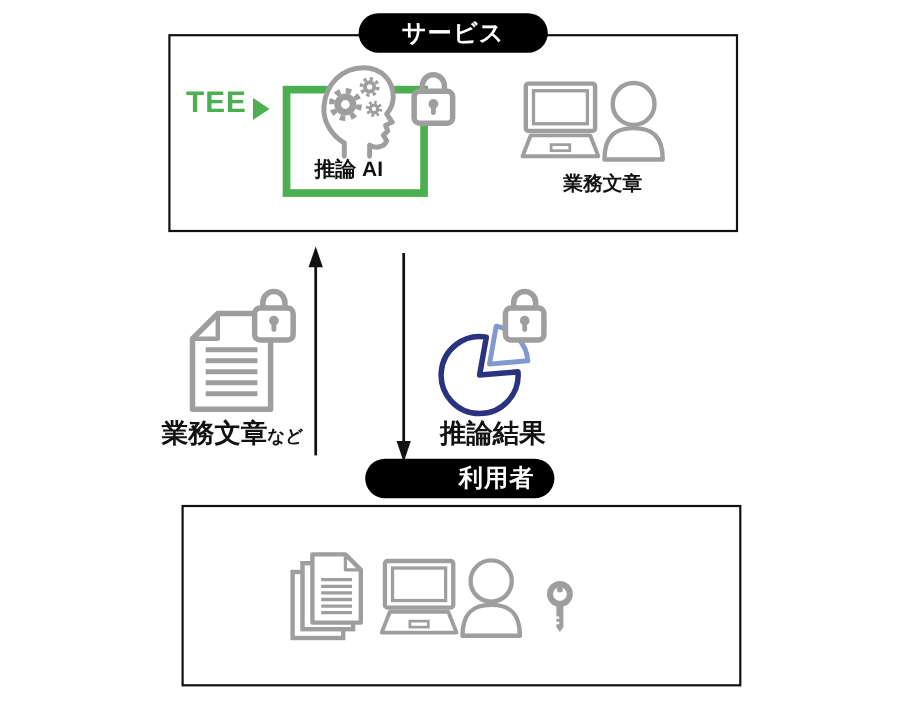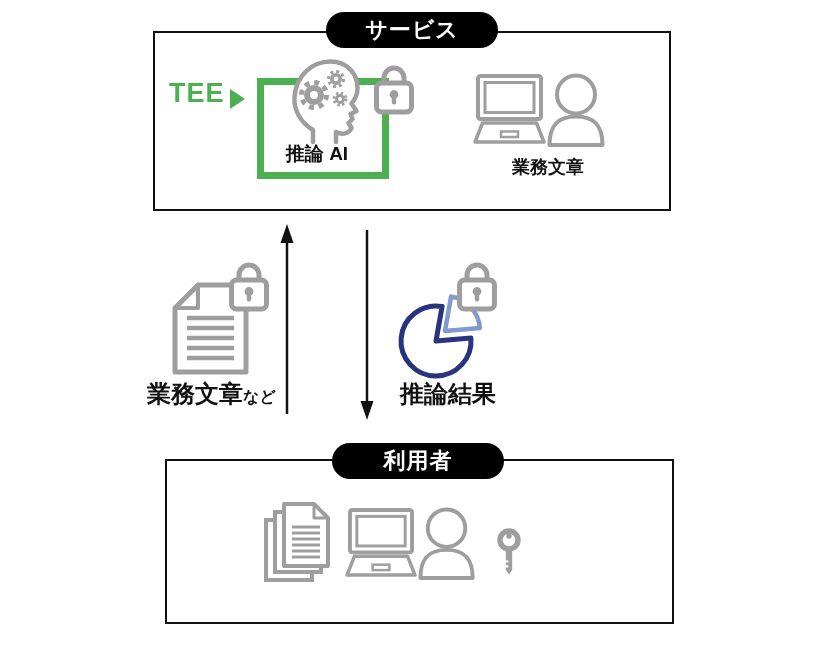--- a/index.html
+++ b/index.html
@@ -127,21 +127,21 @@
   <svg style="left:398px; top:260px;" width="105" height="120" viewBox="0 0 105 120">
     <path class="pie-slice" stroke-width="4.5" stroke-linejoin="round" d="M 47 71 L 53.1 36.5 A 35 35 0 0 1 81.9 68 Z"></path>
     <path class="pie-main" stroke-width="5" stroke-linejoin="round" d="M 38 81 L 44.1 46.5 A 35 35 0 1 0 72.9 78 Z"></path>
     <g transform="translate(57,1)">
         <use href="#sym-lock"></use>
       </g>
   </svg>
   <div class="lbl" style="left:400px; top:378px; font-size:24px;">推論結果</div>
 
   <div class="frame" style="left:165px; top:459px; width:505px; height:161px;"></div>
-  <div class="pill" style="left:332px; top:443px;">
+  <div class="pill" style="left:332px; top:417px;justify-content:flex-end;">
     <span>利用者</span>
   </div>
 
   <svg style="left:262px; top:501px;" width="72" height="85" viewBox="0 0 72 85">
     <rect class="ic-s" x="4" y="19" width="46" height="60" stroke-width="4"></rect>
     <rect class="ic-s" x="13" y="11" width="46" height="60" stroke-width="4"></rect>
     <path class="ic-s" stroke-width="4" stroke-linejoin="round" d="M 22 3 H 52 L 66 17 V 65 H 22 Z"></path>
     <path class="ic-sn" stroke-width="3" stroke-linejoin="round" d="M 52 3 V 17 H 66"></path>
     <g class="ic-sn" stroke-width="3">
       <line x1="30" y1="26" x2="58" y2="26"></line>

